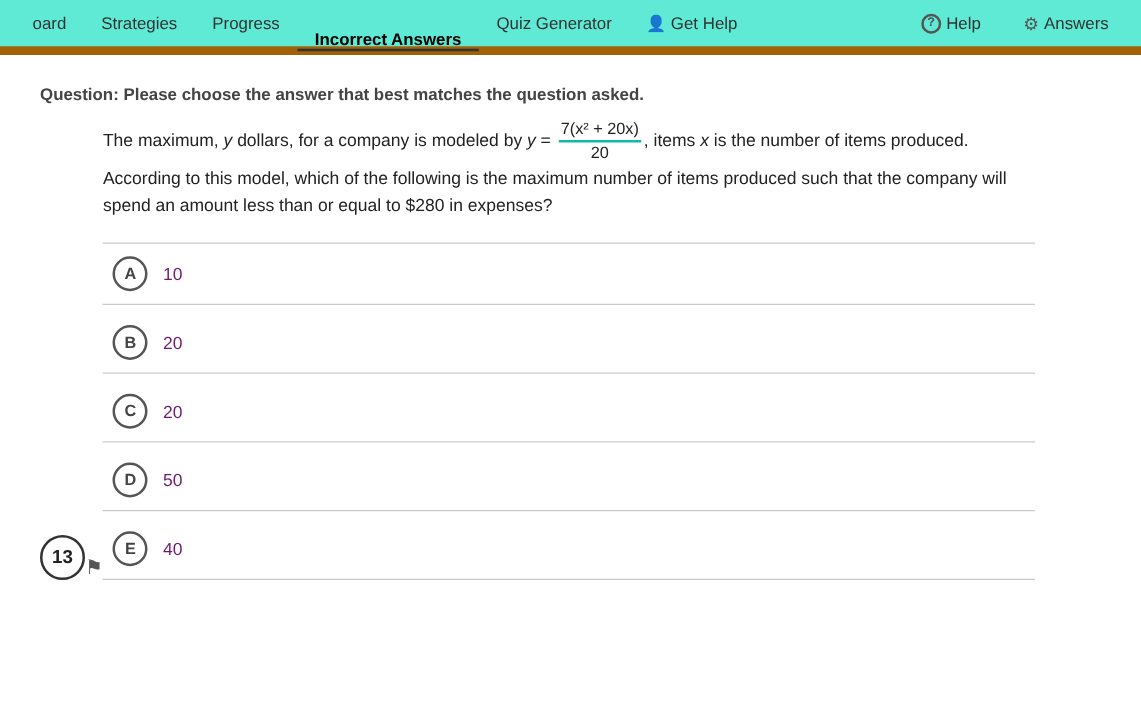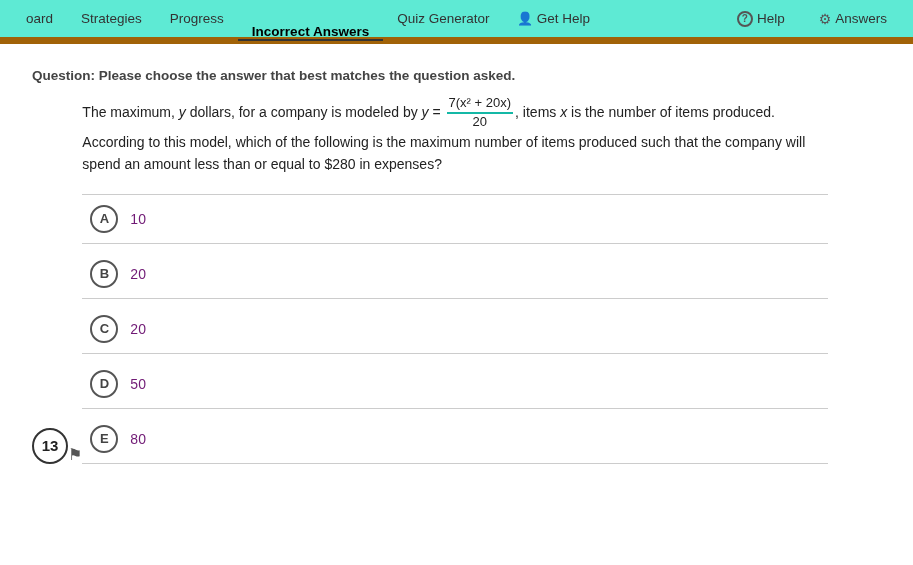--- a/index.html
+++ b/index.html
@@ -244,18 +244,18 @@
           <div class="option-item">
             <div class="option-letter">C</div>
             <span class="option-value">20</span>
           </div>
           <div class="option-item">
             <div class="option-letter">D</div>
             <span class="option-value">50</span>
           </div>
           <div class="option-item">
             <div class="option-letter">E</div>
-            <span class="option-value">80</span>
+            <span class="option-value">40</span>
           </div>
         </div>
     </div>
   </div>
 </div>
 
 </body></html>

